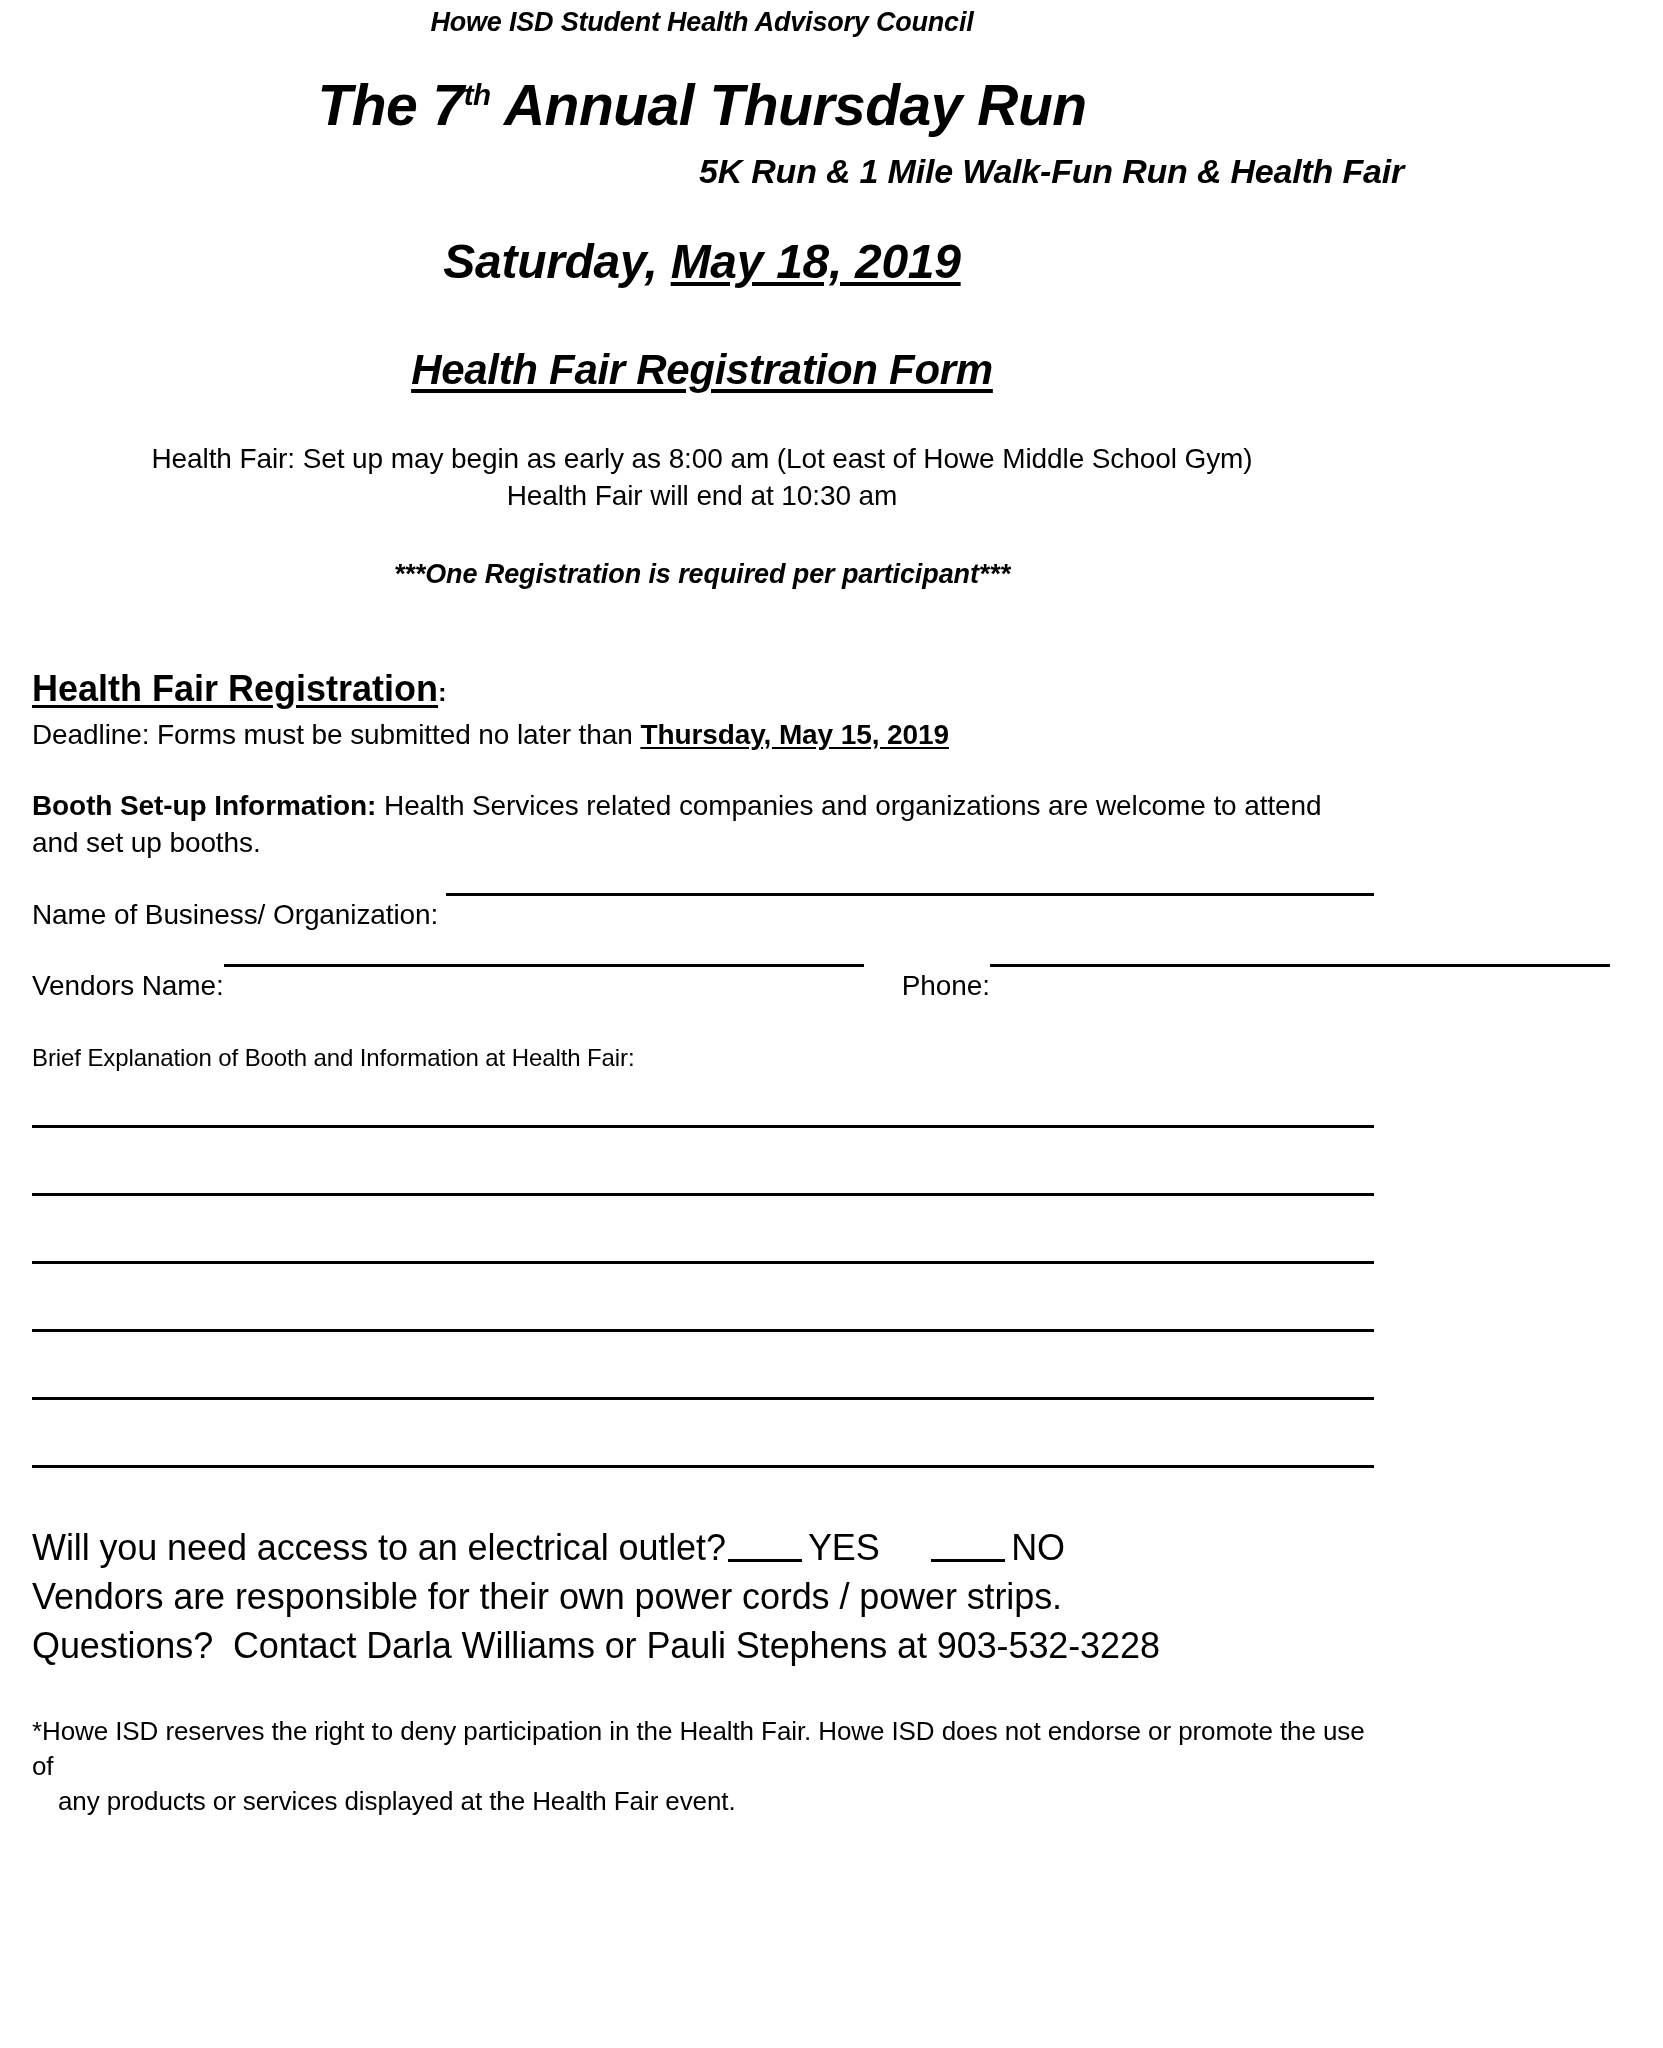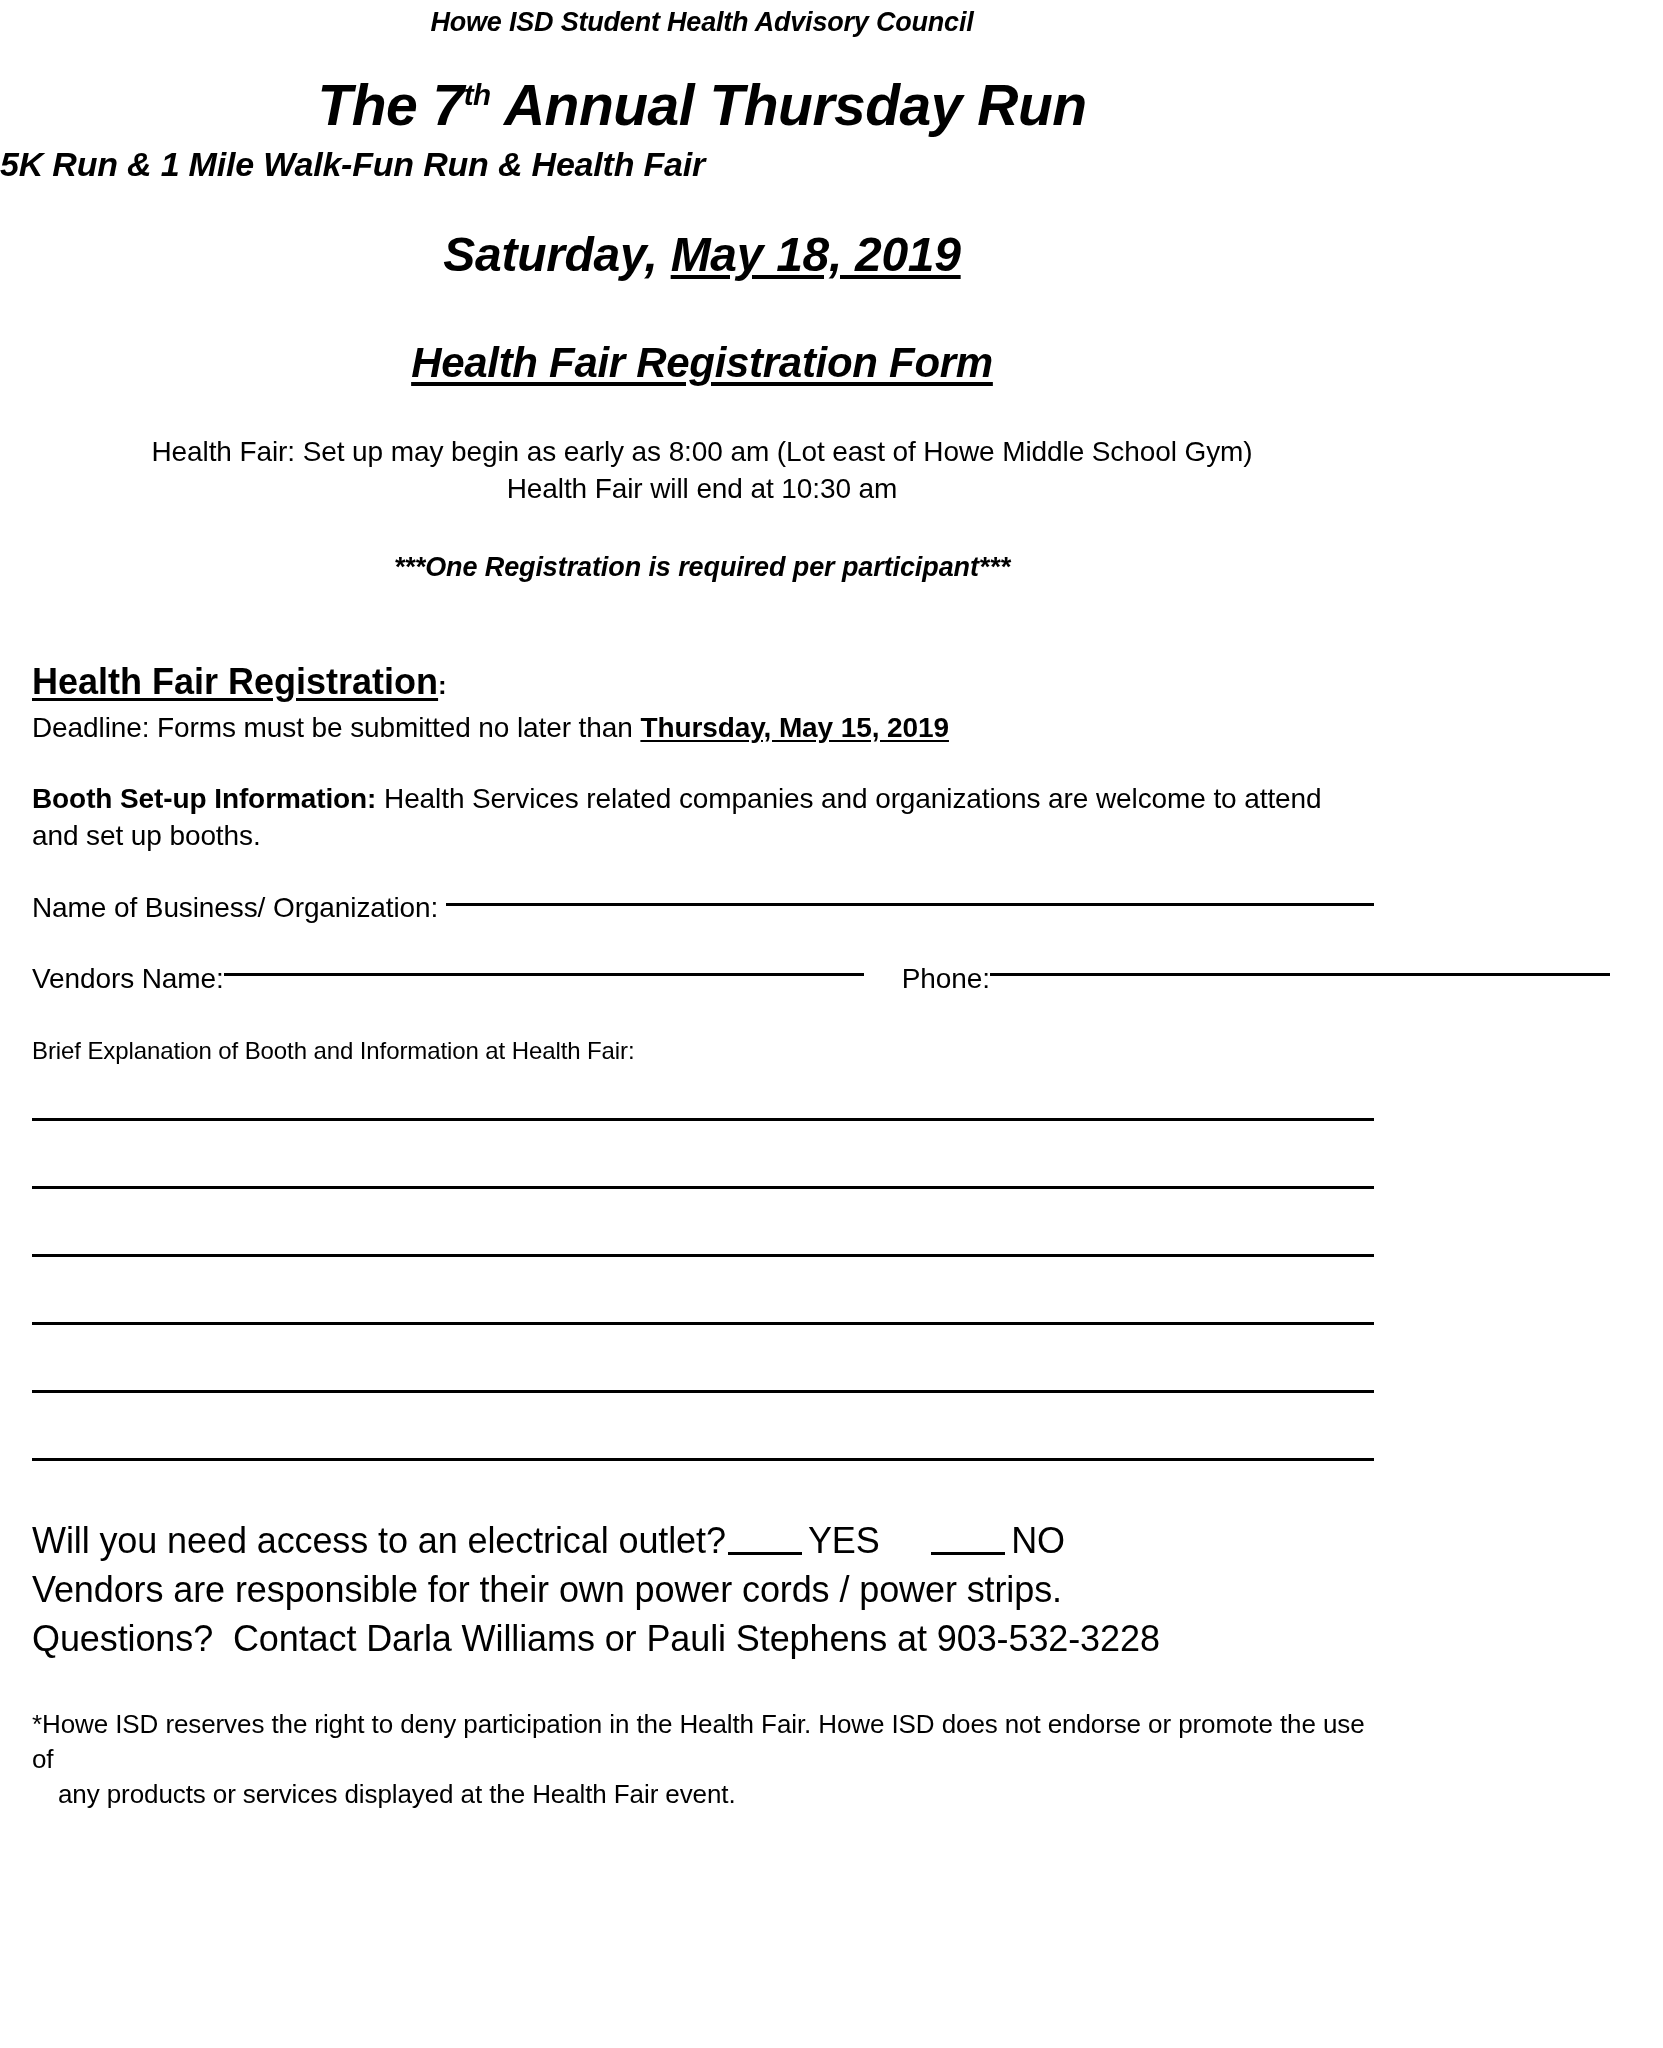--- a/index.html
+++ b/index.html
@@ -49,28 +49,28 @@
     margin-top: 38px;
   }
   .event-title sup {
     font-size: 0.52em;
     vertical-align: super;
     line-height: 0;
     font-style: italic;
   }
 
   .event-sub {
-    text-align: left;
+    text-align: right;
     font-family: "Liberation Sans Narrow", "Liberation Sans", sans-serif;
     font-weight: bold;
     font-style: italic;
     font-size: 34px;
     line-height: 1.1;
     letter-spacing: -0.2px;
-    margin-top: 9px;
+    margin-top: 16px;
   }
 
   .event-date {
     text-align: center;
     font-family: "Liberation Sans Narrow", "Liberation Sans", sans-serif;
     font-weight: bold;
     font-style: italic;
     font-size: 48px;
     line-height: 1.1;
     letter-spacing: -0.3px;
@@ -140,21 +140,21 @@
   .para.gap { margin-top: 34px; }
   .para .b { font-weight: bold; }
   .para .bu { font-weight: bold; text-decoration: underline; text-underline-offset: 3px; }
 
   
   .field-row {
     font-size: 28px;
     line-height: 1.3;
     margin-top: 36px;
     display: flex;
-    align-items: center;
+    align-items: flex-start;
     letter-spacing: -0.1px;
   }
   .field-label { white-space: pre; flex: 0 0 auto; }
   .field-rule {
     flex: 1 1 auto;
     border-bottom: 3px solid #000;
     height: 0;
     position: relative;
     top: -4px;
   }

